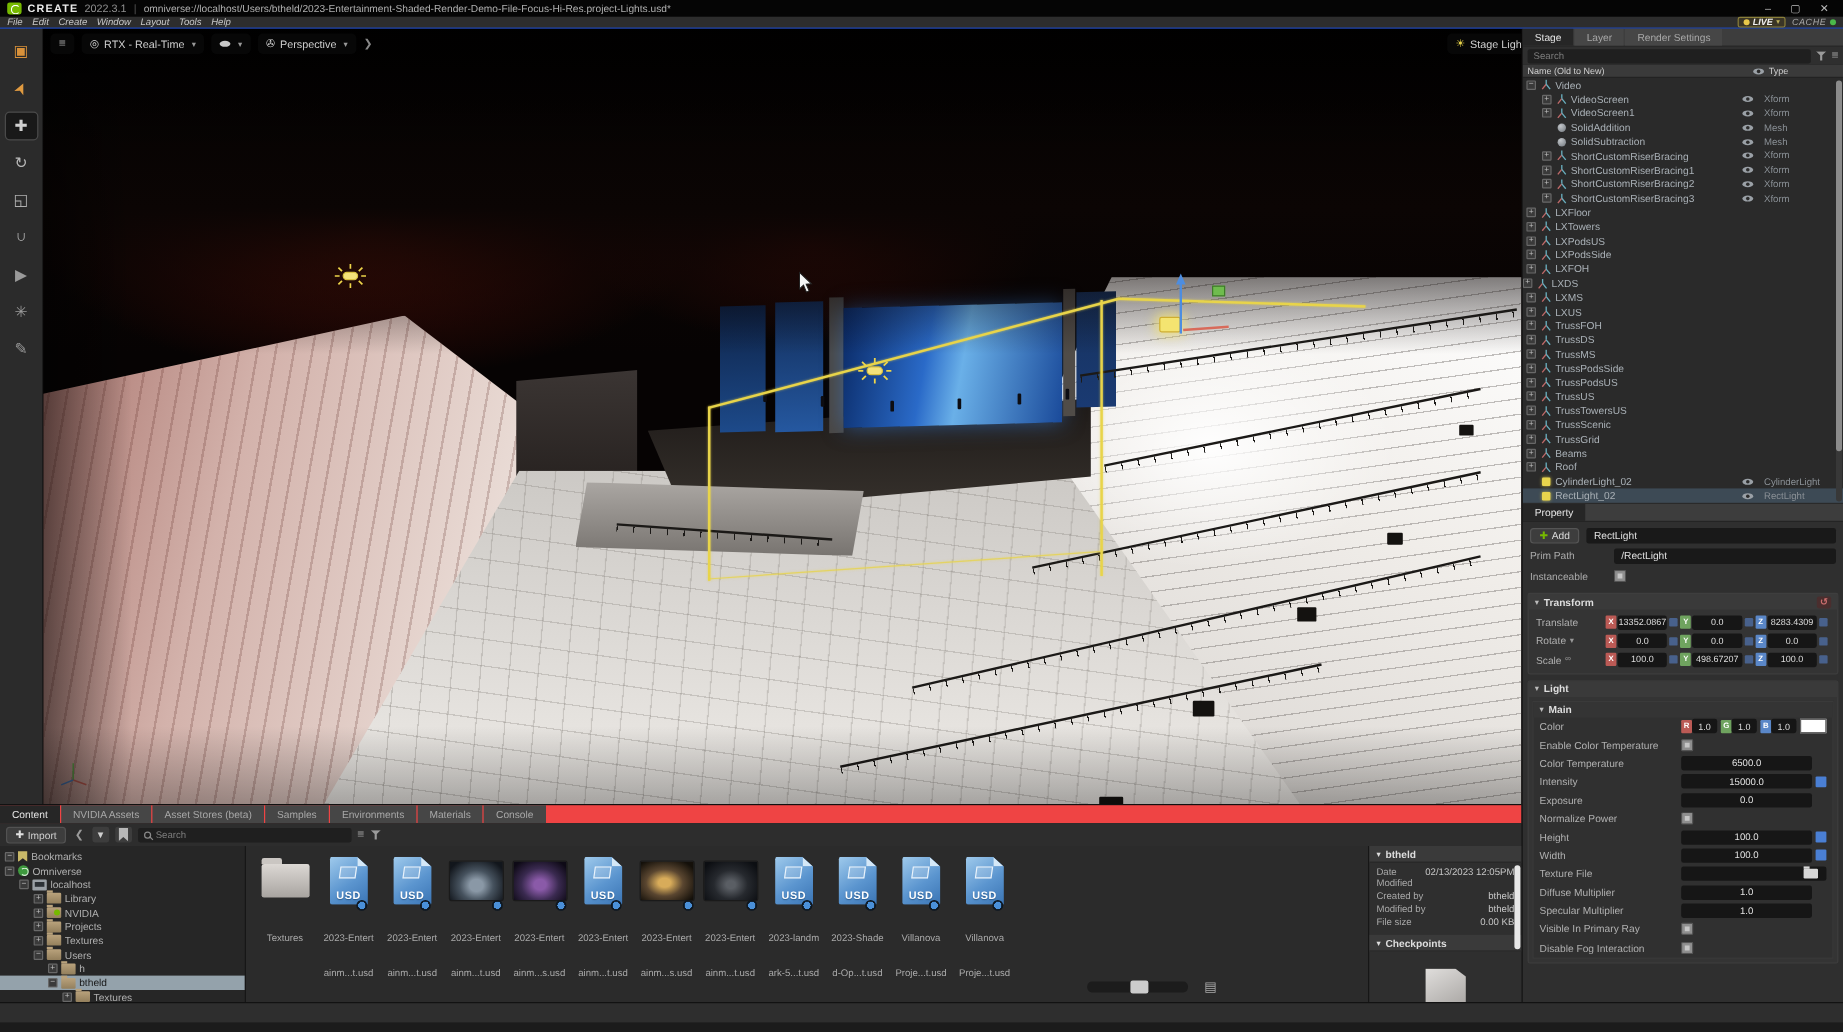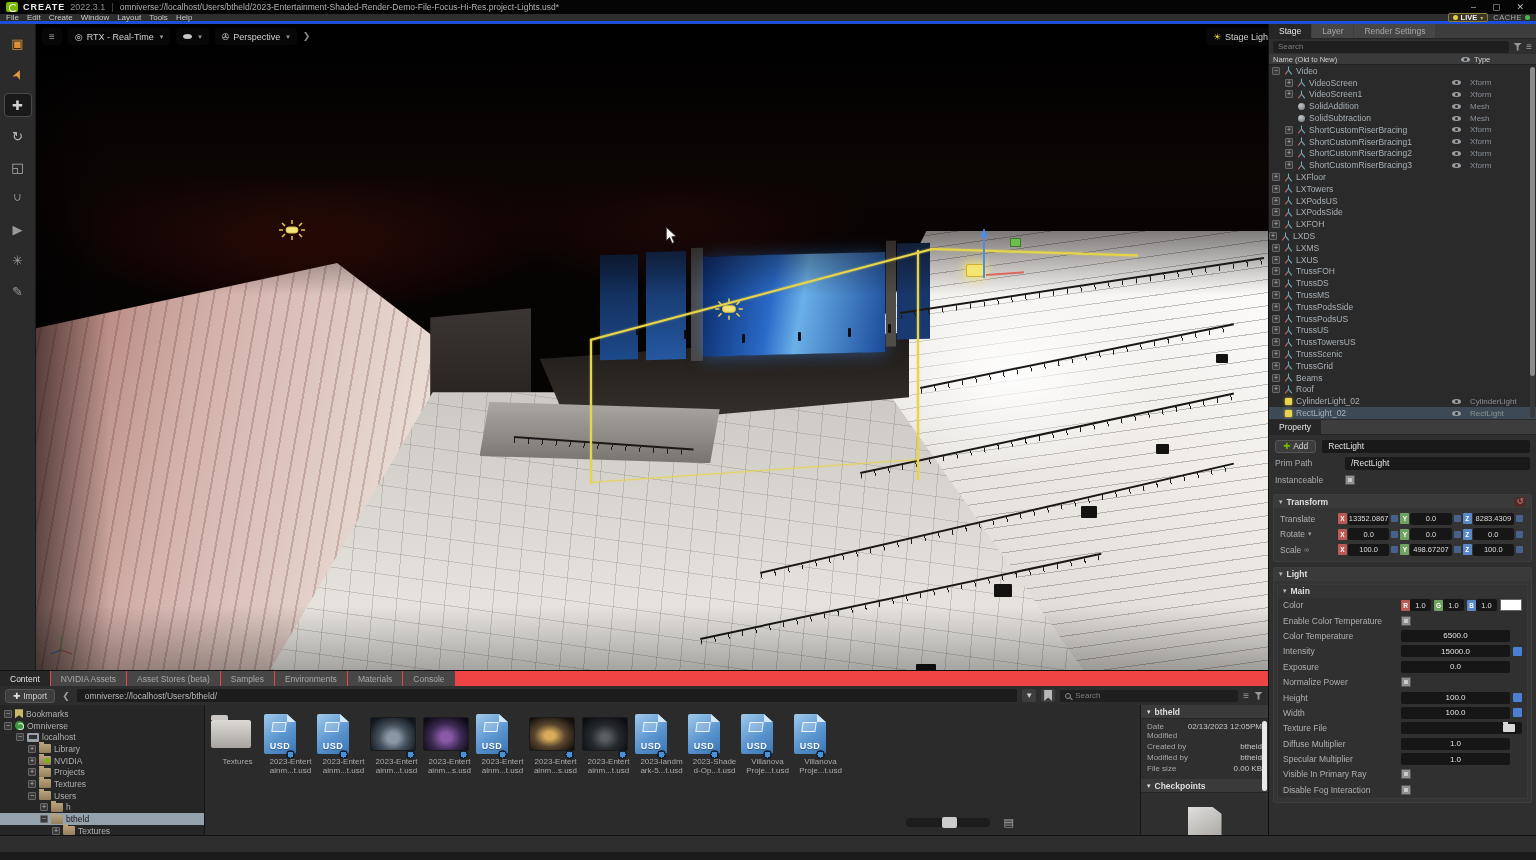--- a/index.html
+++ b/index.html
@@ -26,22 +26,22 @@
   .nv-logo:after { content:""; position:absolute; left:3px; top:2px; width:6px; height:6px;
     border:1.5px solid #fff; border-right-color:transparent; border-radius:50%; }
   #title-bar .app { font-weight:bold; letter-spacing:1px; color:#ececec; margin-right:5px; }
   #title-bar .ver { color:#8f8f8f; margin-right:6px; }
   #title-bar .sep { color:#555; margin-right:6px; }
   #title-bar .path { color:#b0b0b0; font-size:8.5px; white-space:nowrap; overflow:hidden; }
   #win-btns { margin-left:auto; display:flex; gap:16px; color:#bbb; font-size:9px; padding-right:6px; }
   #win-btns span { cursor:default; line-height:10px; }
 
   
-  #menu-bar { height:10px; flex:none; background:#2d2d2d; display:flex; align-items:center;
-    padding:0 6px; font-size:8px; color:#c8c8c8; border-bottom:3px solid #1d4ed8; }
+  #menu-bar { height:10px; flex:none; background:#2d2d2d; display:flex; align-items:flex-end;
+    padding:0 6px; font-size:8px; color:#c8c8c8; border-bottom:1px solid #1d4ed8;font-style:italic; }
   #menu-items { display:flex; gap:8px; }
   #menu-right { margin-left:auto; display:flex; align-items:center; gap:5px; }
   #live-btn { display:flex; align-items:center; gap:3px; background:#3a3526; border:1px solid #8a7f3a;
     border-radius:2px; padding:0 4px; height:9px; color:#f0f0f0; font-size:7.5px; font-weight:bold; }
   .dot-y { width:5px; height:5px; background:#e8c84a; border-radius:50%; }
   .dot-g { width:5px; height:5px; background:#4ab84a; border-radius:50%; }
   #cache-lbl { color:#a8a8a8; font-size:7.5px; letter-spacing:.5px; display:flex; gap:3px; align-items:center;}
 
   
   #content-area { height:811px; flex:none; display:flex; }
@@ -234,21 +234,21 @@
   .fico.folder-nvidia:after { content:""; position:absolute; right:1px; top:2px; width:5px; height:5px;
     background:#76b900; border-radius:50%; }
   .fico.bookmark { background:#c8b868; clip-path:polygon(0 0,100% 0,100% 100%,50% 65%,0 100%); width:8px; }
   .fico.globe { background:#3f9a3f; border-radius:50%; width:9px; height:9px; }
   .fico.globe:after { content:""; position:absolute; left:2px; top:2px; width:5px; height:5px;
     border:1px solid #d8f0d8; border-radius:50%; border-left-color:transparent; }
   .fico.computer { background:#9aa0a6; border-radius:1px; }
   .fico.computer:after { content:""; position:absolute; left:2px; top:2px; width:8px; height:4px; background:#2c3136; }
   #file-grid { flex:1; position:relative; background:#2b2b2b; padding:6px 4px 0 6px; display:flex;
     flex-wrap:wrap; align-content:flex-start; overflow:hidden; }
-  .card { width:53px; display:flex; flex-direction:column; align-items:flex-start; margin-bottom:4px; }
+  .card { width:53px; display:flex; flex-direction:column; align-items:center; margin-bottom:4px;gap:20px; }
   .card .icwrap { height:46px; display:flex; align-items:center; justify-content:center; position:relative; }
   .usd-file { width:32px; height:40px; position:relative; border-radius:2px;
     background:linear-gradient(145deg,#9fcaec 0%,#5b95cf 55%,#3a74b4 100%);
     clip-path:polygon(0 0,72% 0,100% 20%,100% 100%,0 100%); }
   .usd-file .fold { position:absolute; right:0; top:0; width:9px; height:8px; background:#d5e8f7;
     clip-path:polygon(0 0,100% 100%,0 100%); }
   .usd-file .cube { position:absolute; top:8px; left:8px; width:14px; height:10px; border:1px solid #e8f2fb;
     background:rgba(255,255,255,.18); transform:skewX(-8deg); }
   .usd-file .usd-lbl { position:absolute; bottom:3px; width:100%; text-align:center; color:#fff;
     font-weight:bold; font-size:9px; letter-spacing:.5px; text-shadow:0 1px 1px #2a5a8a; }
@@ -484,23 +484,20 @@
             <span class="tab">Environments</span>
             <span class="tab">Materials</span>
             <span class="tab">Console</span>
           </div>
         <div id="path-bar">
           <span id="import-btn">
             <span class="plus">✚</span>
             <span>Import</span>
           </span>
           <span class="navchev">❮</span>
-          <span id="path-field">
-            <span>omniverse://localhost/Users/btheld/</span>
-          </span>
           <span class="sq-ic">▼</span>
           <span class="sq-ic">
               <span class="bkmark"></span>
             </span>
           <span class="search-field" id="cb-search">
             <span class="mag"></span>
             <span>Search</span>
           </span>
           <span class="hamb">≡</span>
           <span class="funnel"></span>

